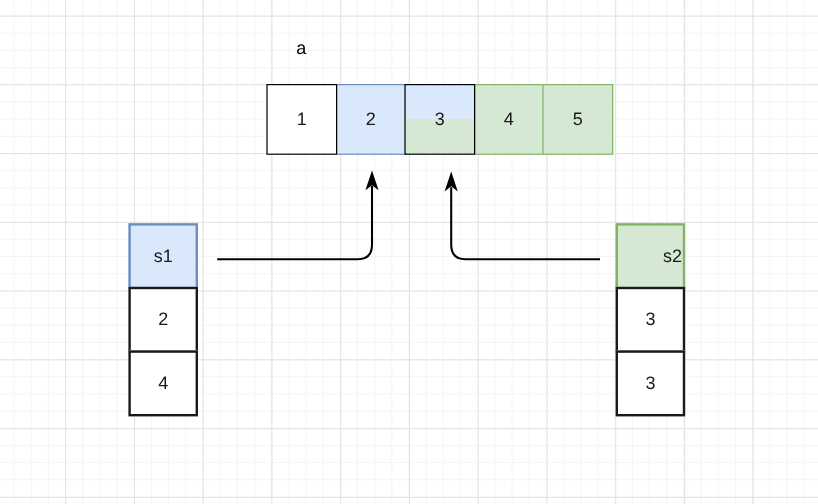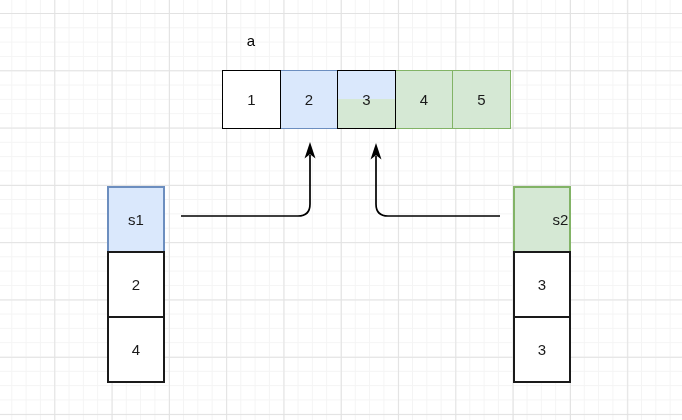--- a/index.html
+++ b/index.html
@@ -56,21 +56,21 @@
   
   .stack {
     position: absolute;
     display: flex;
     flex-direction: column;
   }
   .stack-s1 { left: 107px; top: 186px; }
   .stack-s2 { left: 513px; top: 186px; }
   .scell {
     box-sizing: border-box;
-    width: 58px; height: 67px;
+    width: 58px; height: 55px;
     display: flex; align-items: center; justify-content: center;
     font-size: 15px;
     background: #ffffff;
     border: 2px solid #1a1a1a;
     position: relative;
     z-index: 2;
   }
   .scell + .scell { margin-top: -2px; }
   .shead-blue  { background: #dae8fc; border-color: #6c8ebf; z-index: 1; }
   .shead-green { background: #d5e8d4; border-color: #82b366; z-index: 1; padding-left: 37px; }

